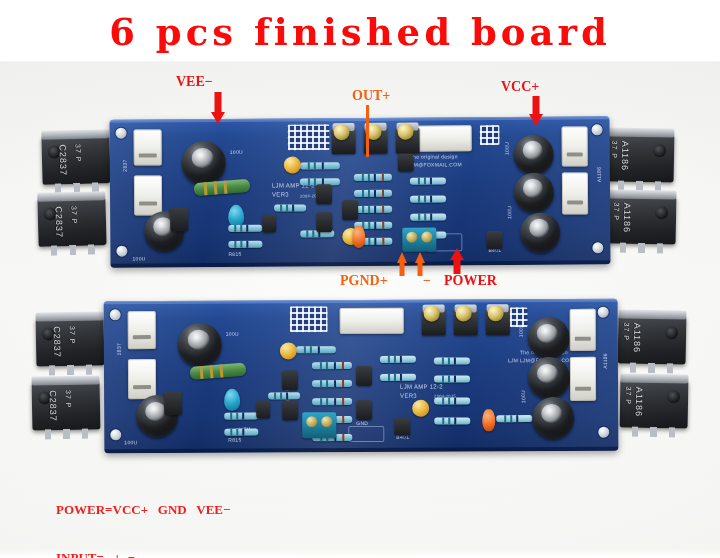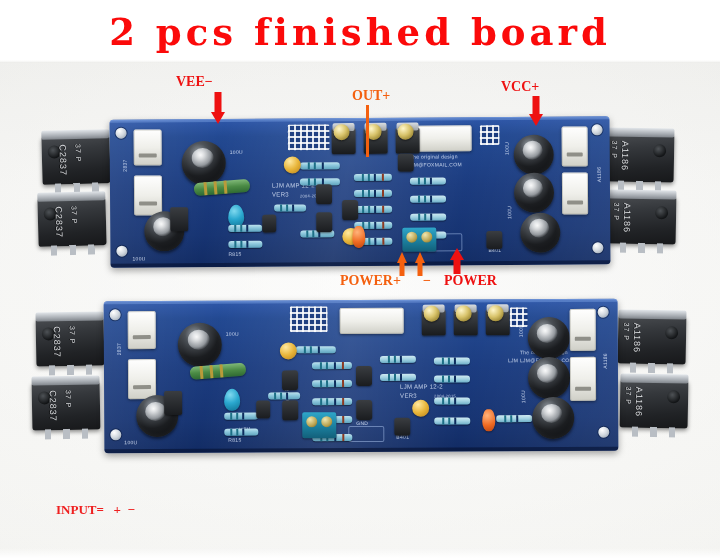--- a/index.html
+++ b/index.html
@@ -137,21 +137,21 @@
 <body>
 
 <div id="stage">
 
   <div class="bg-top"></div>
   <div class="bg-bottom"></div>
   <div class="bg-seam"></div>
   <div class="bg-vign"></div>
   <div class="bg-bottomline"></div>
 
-  <div class="title">2 pcs finished board</div>
+  <div class="title">6 pcs finished board</div>
 
   <div class="ptrans" style="left:42px;top:136px;width:68px;height:48px;transform:rotate(-1.5deg);">
     <div class="lip"></div>
     <div class="hole" style="left:6px;top:9px;width:13px;height:13px;"></div>
     <div class="txt" style="left:26px;top:8px;transform:rotate(90deg);transform-origin:left top;">C2837</div>
     <div class="txt" style="left:40px;top:8px;transform:rotate(90deg);transform-origin:left top;font-size:7px;">37 P</div>
     <div class="legs"></div>
   </div>
   <div class="ptrans" style="left:38px;top:198px;width:68px;height:48px;transform:rotate(-1.5deg);">
     <div class="lip"></div>
@@ -565,35 +565,36 @@
 
   <div class="lab orange" style="left:352px;top:89px;">OUT+</div>
   <div class="line-orange" style="left:366px;top:105px;width:3px;height:52px;"></div>
 
   <div class="lab red" style="left:501px;top:80px;">VCC+</div>
   <div class="arrow red" style="left:528px;top:96px;width:16px;height:30px;">
     <div class="shaft" style="top:0;width:7px;height:20px;"></div>
     <div class="head" style="top:18px;border-top:12px solid #ee1111;"></div>
   </div>
 
-  <div class="lab orange" style="left:340px;top:274px;">POWER+</div>
+  <div class="lab orange" style="left:340px;top:274px;">PGND+</div>
   <div class="lab orange" style="left:423px;top:274px;">−</div>
   <div class="arrow orange" style="left:396px;top:252px;width:12px;height:24px;">
     <div class="shaft" style="bottom:0;top:10px;width:5px;height:14px;"></div>
     <div class="head" style="top:0;border-bottom:11px solid #f4600f;"></div>
   </div>
   <div class="arrow orange" style="left:414px;top:252px;width:12px;height:24px;">
     <div class="shaft" style="bottom:0;top:10px;width:5px;height:14px;"></div>
     <div class="head" style="top:0;border-bottom:11px solid #f4600f;"></div>
   </div>
 
   <div class="lab red" style="left:444px;top:274px;">POWER</div>
   <div class="arrow red" style="left:449px;top:248px;width:16px;height:26px;">
     <div class="shaft" style="bottom:0;top:11px;width:7px;height:15px;"></div>
     <div class="head" style="top:0;border-bottom:12px solid #ee1111;"></div>
   </div>
 
   <div class="legend">
+    <div>POWER=VCC+   GND   VEE−</div>
     <div>INPUT=   +  −</div>
     
   </div>
 
 </div>
 
 </body></html>

